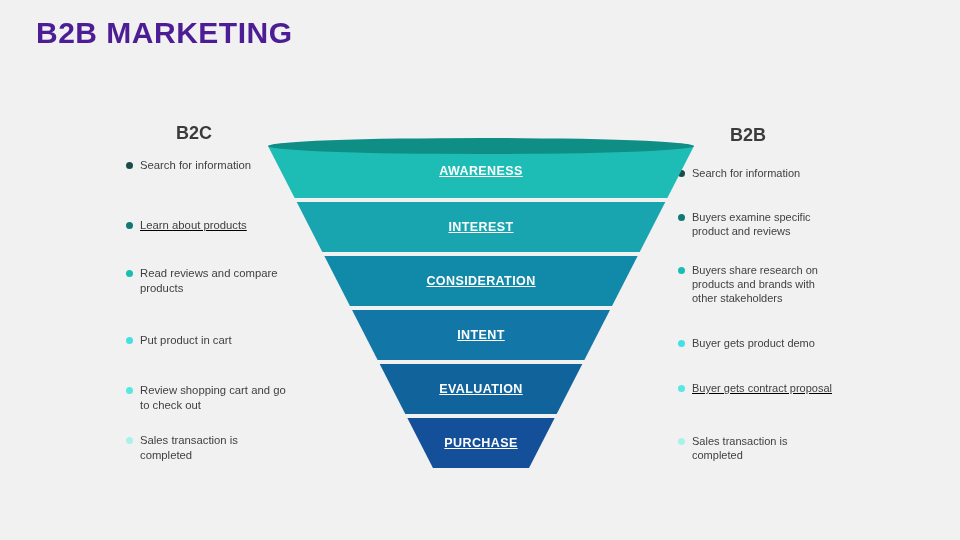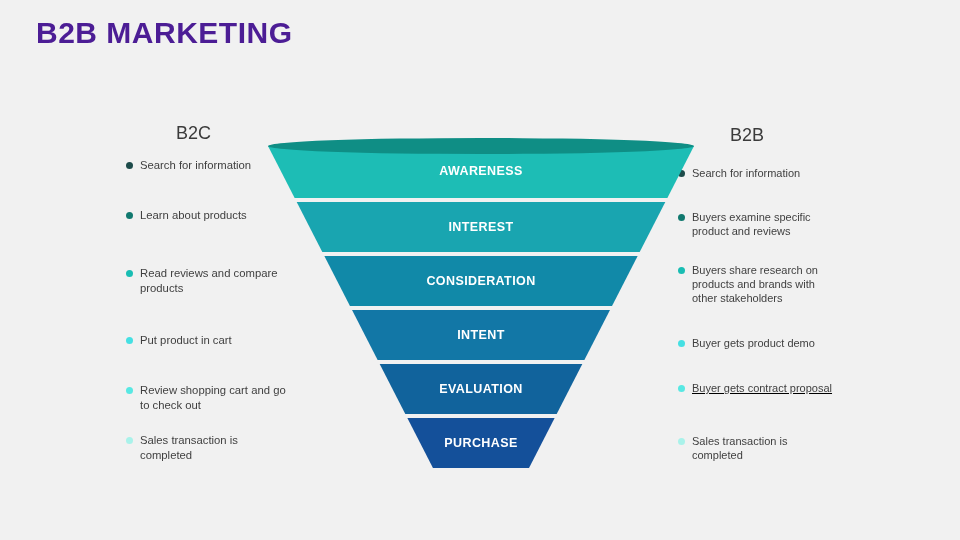--- a/index.html
+++ b/index.html
@@ -40,21 +40,21 @@
     font-size: 17px;
     font-weight: normal;
     color: #4a4a4a;
     white-space: nowrap;
   }
 
   
   .col-heading {
     position: absolute;
     font-size: 18px;
-    font-weight: normal;
+    font-weight: bold;
     color: #3b3b3b;
   }
   #heading-b2c { left: 176px; top: 123px; }
   #heading-b2b { left: 730px; top: 125px; }
 
   
   .bullet-list {
     position: absolute;
     list-style: none;
     margin: 0;
@@ -94,38 +94,39 @@
   #funnel svg { display: block; }
   .band-label {
     position: absolute;
     width: 100%;
     text-align: center;
     color: #ffffff;
     font-weight: bold;
     font-size: 12.5px;
     letter-spacing: 0.4px;
     pointer-events: none;
+    text-decoration: underline;
   }
 </style>
 </head>
 <body>
 
 <div id="slide">
 
   <div id="title">B2B MARKETING</div>
 
   <div class="col-heading" id="heading-b2c">B2C</div>
   <div class="col-heading" id="heading-b2b">B2B</div>
 
   <ul class="bullet-list" id="list-b2c">
       <li class="bullet-item" style="top: 0px;">
         <span class="bullet-dot" style="background: rgb(29, 75, 74);"></span>
         <span class="bullet-text">Search for information</span>
       </li>
-      <li class="bullet-item" style="top: 50px;">
+      <li class="bullet-item" style="top: 60px; text-decoration: underline;">
         <span class="bullet-dot" style="background: rgb(17, 121, 111);"></span>
         <span class="bullet-text">Learn about products</span>
       </li>
       <li class="bullet-item" style="top: 108px;">
         <span class="bullet-dot" style="background: rgb(25, 189, 179);"></span>
         <span class="bullet-text">Read reviews and compare products</span>
       </li>
       <li class="bullet-item" style="top: 175px;">
         <span class="bullet-dot" style="background: rgb(69, 224, 227);"></span>
         <span class="bullet-text">Put product in cart</span>

